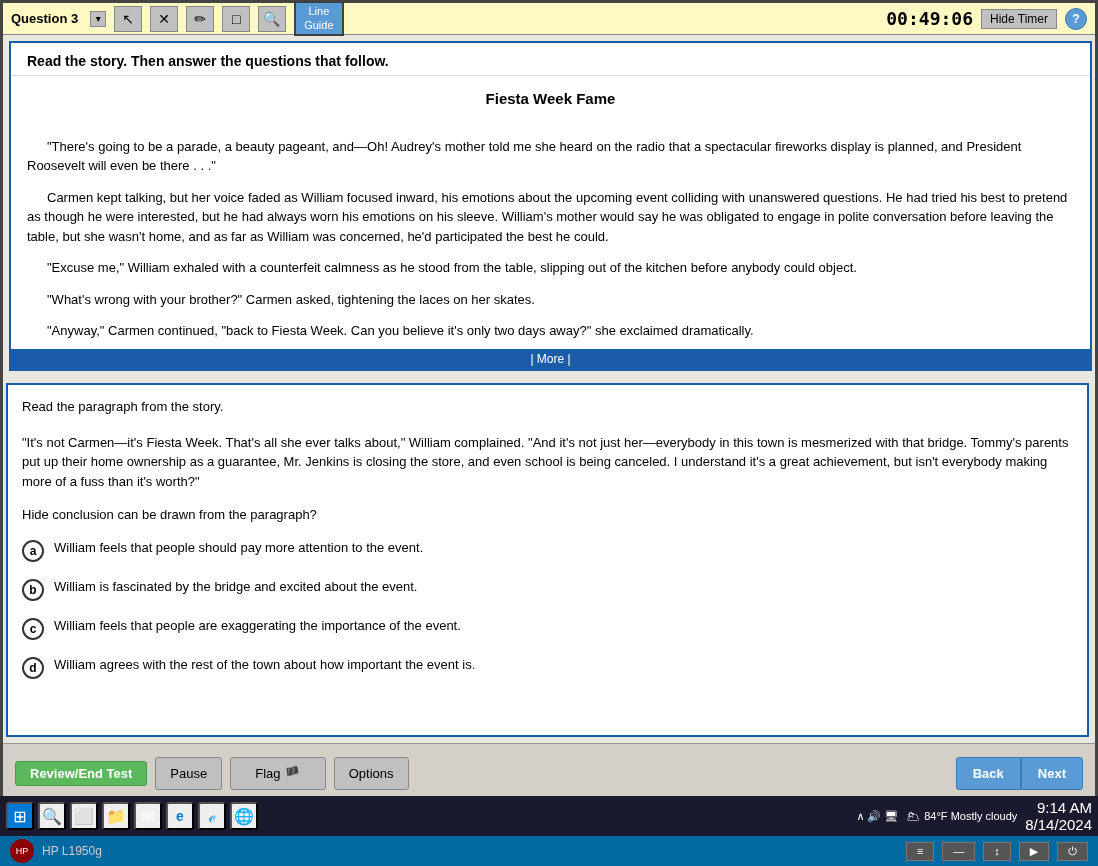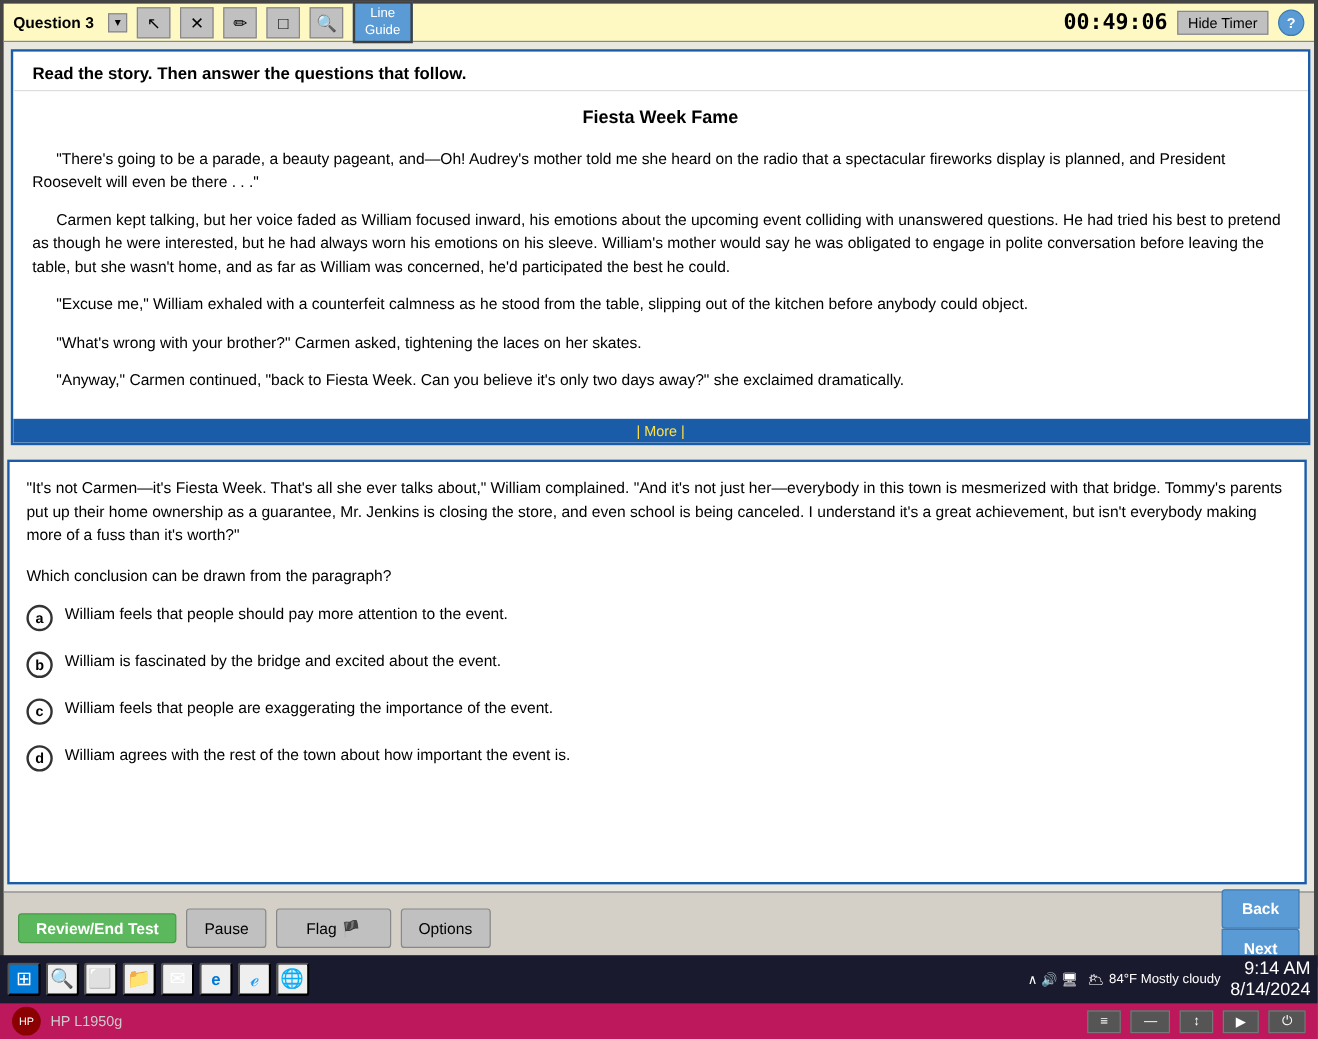--- a/index.html
+++ b/index.html
@@ -128,31 +128,31 @@
       font-size: 13px;
       line-height: 1.5;
       overflow-y: auto;
       flex: 1;
     }
 
     .passage-title {
       text-align: center;
       font-weight: bold;
       font-size: 15px;
-      margin-bottom: 12px;
+      margin-bottom: 26px;
     }
 
     .passage-para {
       margin-bottom: 12px;
       text-indent: 20px;
     }
 
     .more-bar {
       background: #1a5ca8;
-      color: #fde047;
+      color: #ffffff;
       text-align: center;
       padding: 3px;
       font-size: 12px;
       cursor: pointer;
     }
 
     
     .right-panel {
       flex: 1;
       border: 2px solid #1a5ca8;
@@ -253,21 +253,20 @@
       padding: 8px 14px;
       font-size: 13px;
       cursor: pointer;
       border-radius: 3px;
     }
 
     .nav-buttons {
       margin-left: auto;
       display: flex;
       gap: 0;
-      flex-direction: column;
     }
 
     .back-btn {
       background: #5b9bd5;
       color: white;
       border: 1px solid #3a7ab5;
       padding: 8px 16px;
       font-size: 13px;
       font-weight: bold;
       cursor: pointer;
@@ -329,21 +328,21 @@
       text-align: right;
       font-size: 15px;
       color: white;
     }
 
     
     .bottom-bar {
       position: absolute;
       bottom: 0; left: 0; right: 0;
       height: 30px;
-      background: #be185d;
+      background: #0369a1;
       display: flex;
       align-items: center;
       padding: 0 10px;
       gap: 8px;
     }
 
     .monitor-label {
       color: #ccc;
       font-size: 12px;
     }
@@ -416,22 +415,23 @@
         <div class="passage-para">"There's going to be a parade, a beauty pageant, and—Oh! Audrey's mother told me she heard on the radio that a spectacular fireworks display is planned, and President Roosevelt will even be there . . ."</div>
         <div class="passage-para">Carmen kept talking, but her voice faded as William focused inward, his emotions about the upcoming event colliding with unanswered questions. He had tried his best to pretend as though he were interested, but he had always worn his emotions on his sleeve. William's mother would say he was obligated to engage in polite conversation before leaving the table, but she wasn't home, and as far as William was concerned, he'd participated the best he could.</div>
         <div class="passage-para">"Excuse me," William exhaled with a counterfeit calmness as he stood from the table, slipping out of the kitchen before anybody could object.</div>
         <div class="passage-para">"What's wrong with your brother?" Carmen asked, tightening the laces on her skates.</div>
         <div class="passage-para">"Anyway," Carmen continued, "back to Fiesta Week. Can you believe it's only two days away?" she exclaimed dramatically.</div>
       </div>
       <div class="more-bar">| More |</div>
     </div>
 
     <div class="right-panel">
+      <div class="question-text">Read the paragraph from the story.</div>
       <div class="quoted-text">"It's not Carmen—it's Fiesta Week. That's all she ever talks about," William complained. "And it's not just her—everybody in this town is mesmerized with that bridge. Tommy's parents put up their home ownership as a guarantee, Mr. Jenkins is closing the store, and even school is being canceled. I understand it's a great achievement, but isn't everybody making more of a fuss than it's worth?"</div>
-      <div class="which-question">Which conclusion can be drawn from the paragraph?</div>
+      <div class="which-question">Hide conclusion can be drawn from the paragraph?</div>
 
       <div class="answer-option">
         <div class="answer-circle">a</div>
         <div class="answer-text">William feels that people should pay more attention to the event.</div>
       </div>
 
       <div class="answer-option">
         <div class="answer-circle">b</div>
         <div class="answer-text">William is fascinated by the bridge and excited about the event.</div>
       </div>

